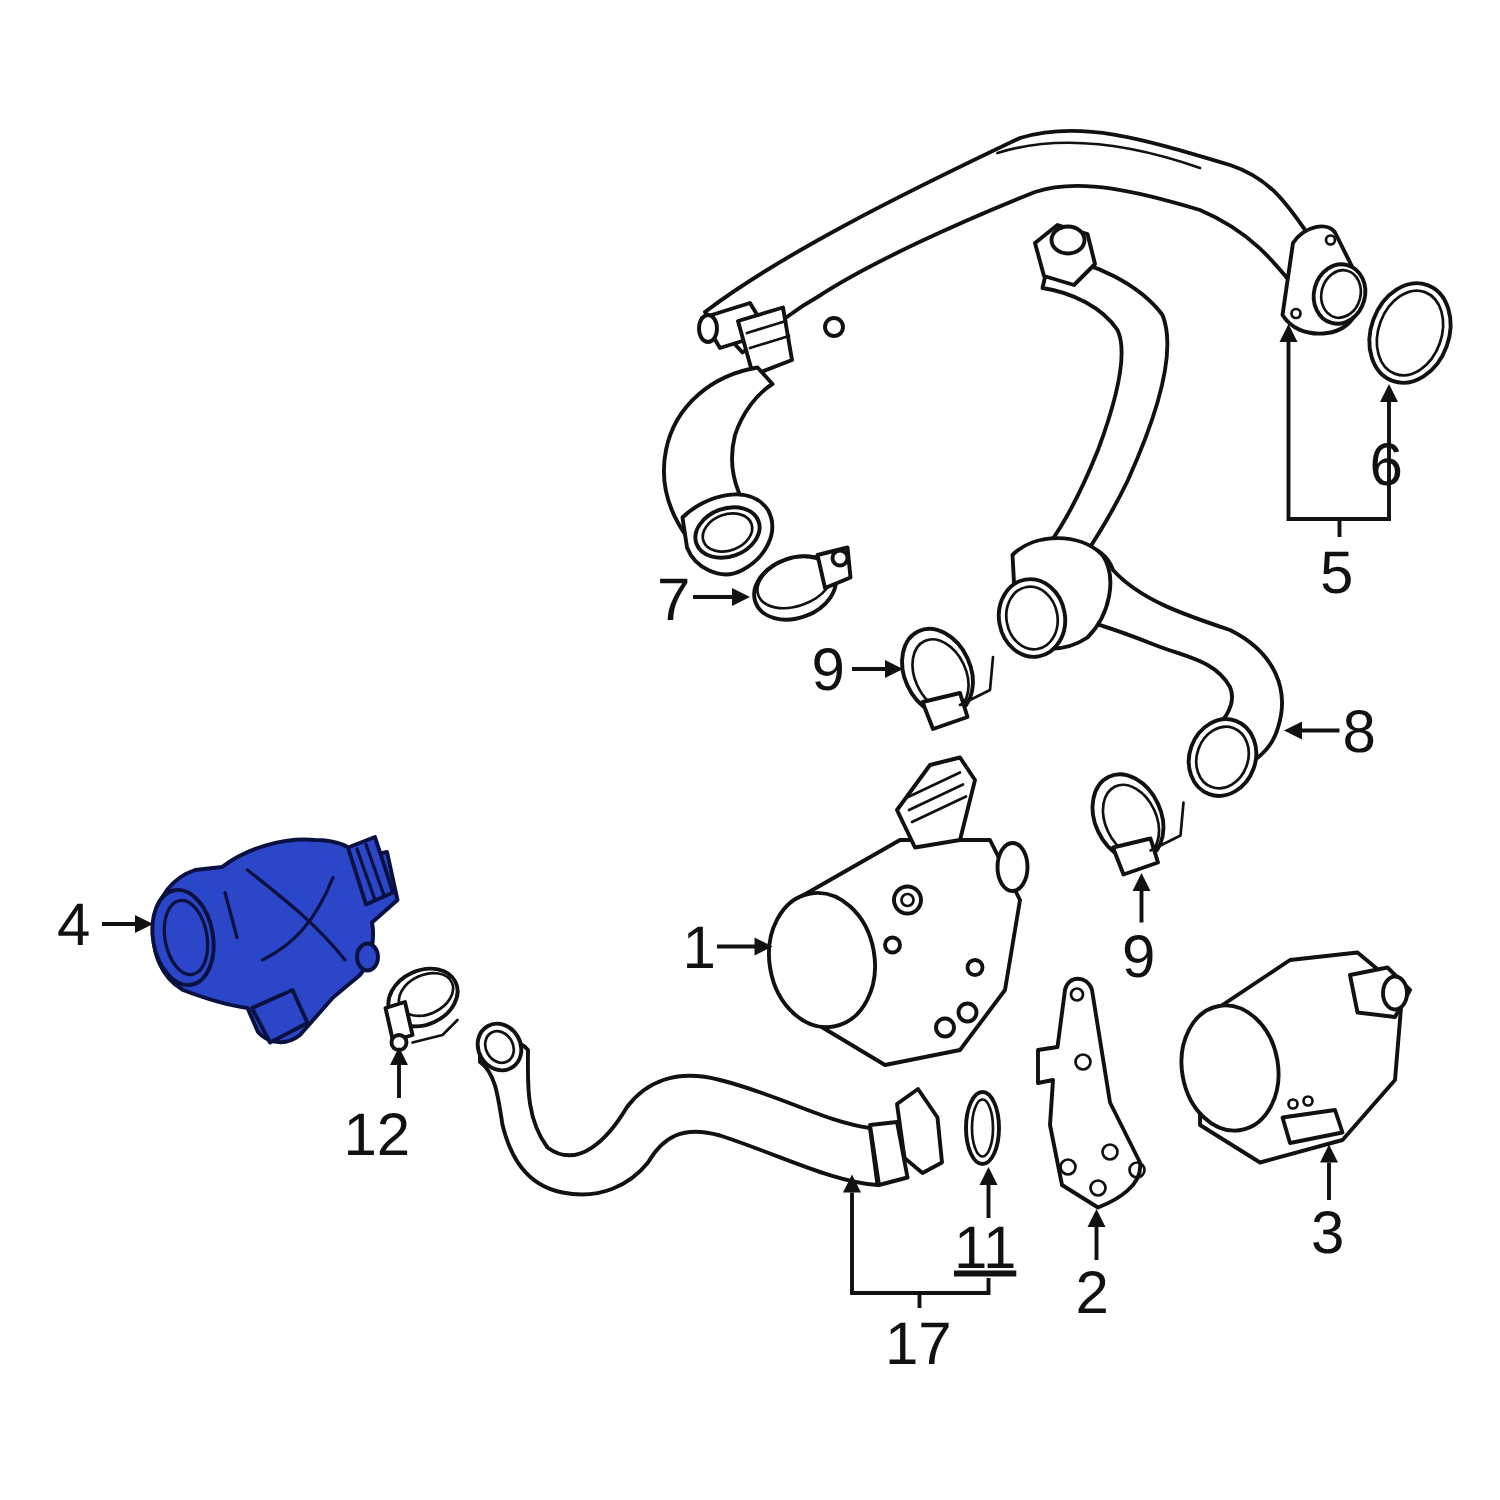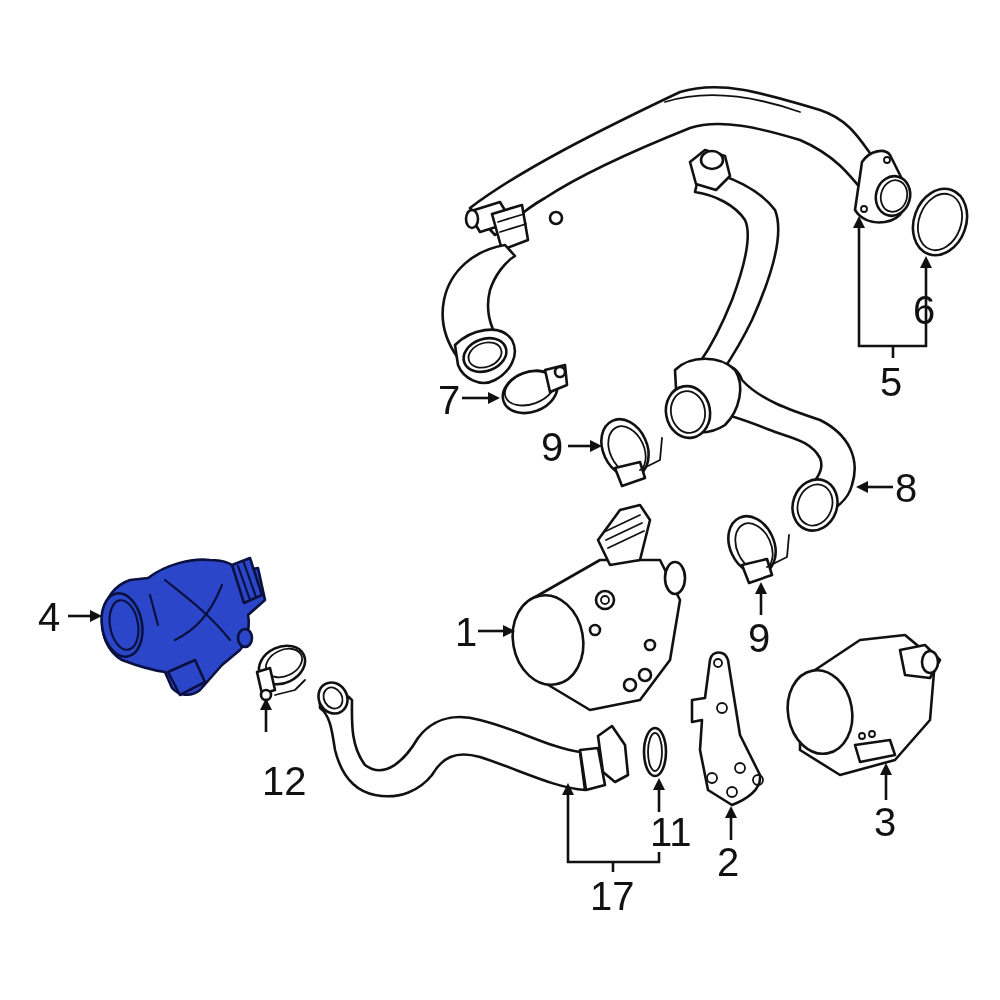--- a/index.html
+++ b/index.html
@@ -212,15 +212,15 @@
 <div class="callout" style="left:717px;top:842px;">2</div>
 <div class="callout" style="left:874px;top:802px;">3</div>
 <div class="callout" style="left:38px;top:597px;">4</div>
 <div class="callout" style="left:880px;top:362px;">5</div>
 <div class="callout" style="left:913px;top:290px;">6</div>
 <div class="callout" style="left:438px;top:380px;">7</div>
 <div class="callout" style="left:895px;top:468px;">8</div>
 <div class="callout" style="left:541px;top:427px;">9</div>
 <div class="callout" style="left:748px;top:618px;">9</div>
 <div class="callout" style="left:590px;top:876px;">17</div>
-<div class="callout" style="left:650px;top:812px;">11</div>
-<div class="callout" style="left:262px;top:737px;margin-top:24px;">12</div>
+<div class="callout" style="left:636px;top:812px;text-decoration:underline;">11</div>
+<div class="callout" style="left:229px;top:737px;">12</div>
 </div>
 
 </body></html>

